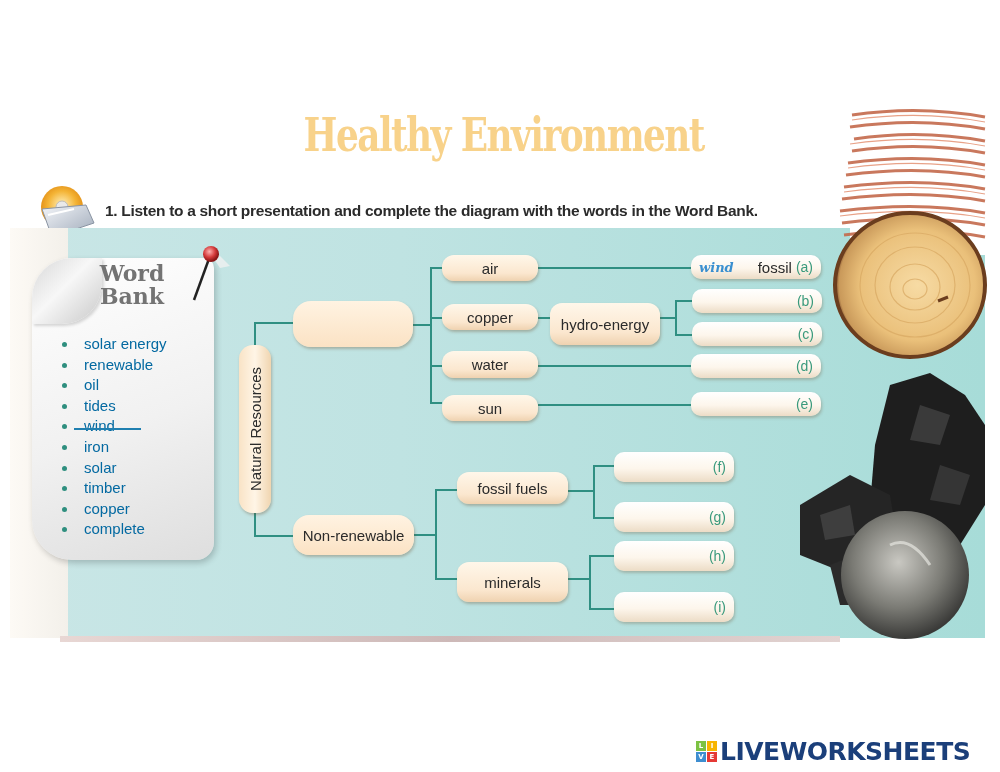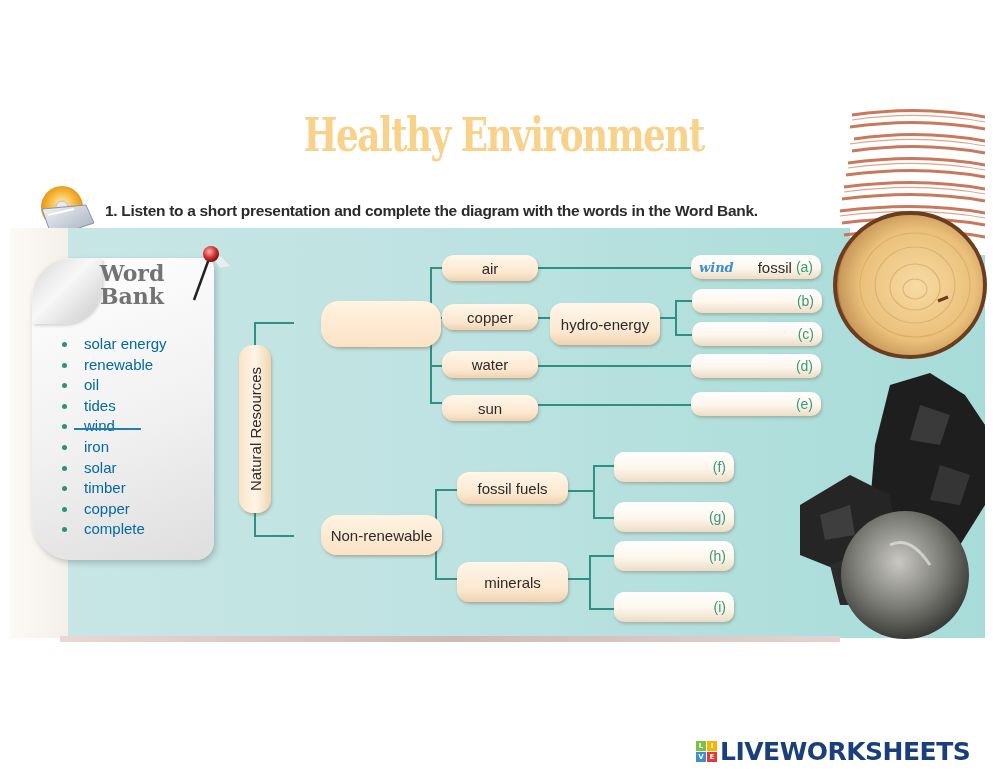--- a/index.html
+++ b/index.html
@@ -68,21 +68,21 @@
     background: #1f7fb0;
   }
 
   
   .pill {
     position: absolute; background: linear-gradient(180deg, #fff7ea 0%, #fbe7cf 70%, #efd2b0 100%);
     border-radius: 12px; box-shadow: 1px 2px 3px rgba(110,80,50,0.35);
     font-family: "Liberation Sans", sans-serif; font-size: 15px; color: #2b2b2b;
     display: flex; align-items: center; justify-content: center; white-space: nowrap;
   }
-  .pill.big { border-radius: 18px; background: linear-gradient(180deg, #fff3e2, #fbe2c4); margin-left: 28px; }
+  .pill.big { border-radius: 18px; background: linear-gradient(180deg, #fff3e2, #fbe2c4); }
   .answer {
     position: absolute; height: 24px; border-radius: 10px;
     background: linear-gradient(180deg, #ffffff 0%, #fdf6ec 55%, #ecdcc6 100%);
     box-shadow: 1px 2px 3px rgba(110,80,50,0.3);
     font-family: "Liberation Sans", sans-serif; font-size: 15px; color: #2b2b2b;
     display: flex; align-items: center; justify-content: flex-end; padding-right: 8px;
   }
   .answer input {
     position: absolute; left: 8px; top: 2px; height: 20px; border: none; background: transparent;
     font-family: "DejaVu Serif", "Liberation Serif", serif; font-style: italic; font-weight: bold;

